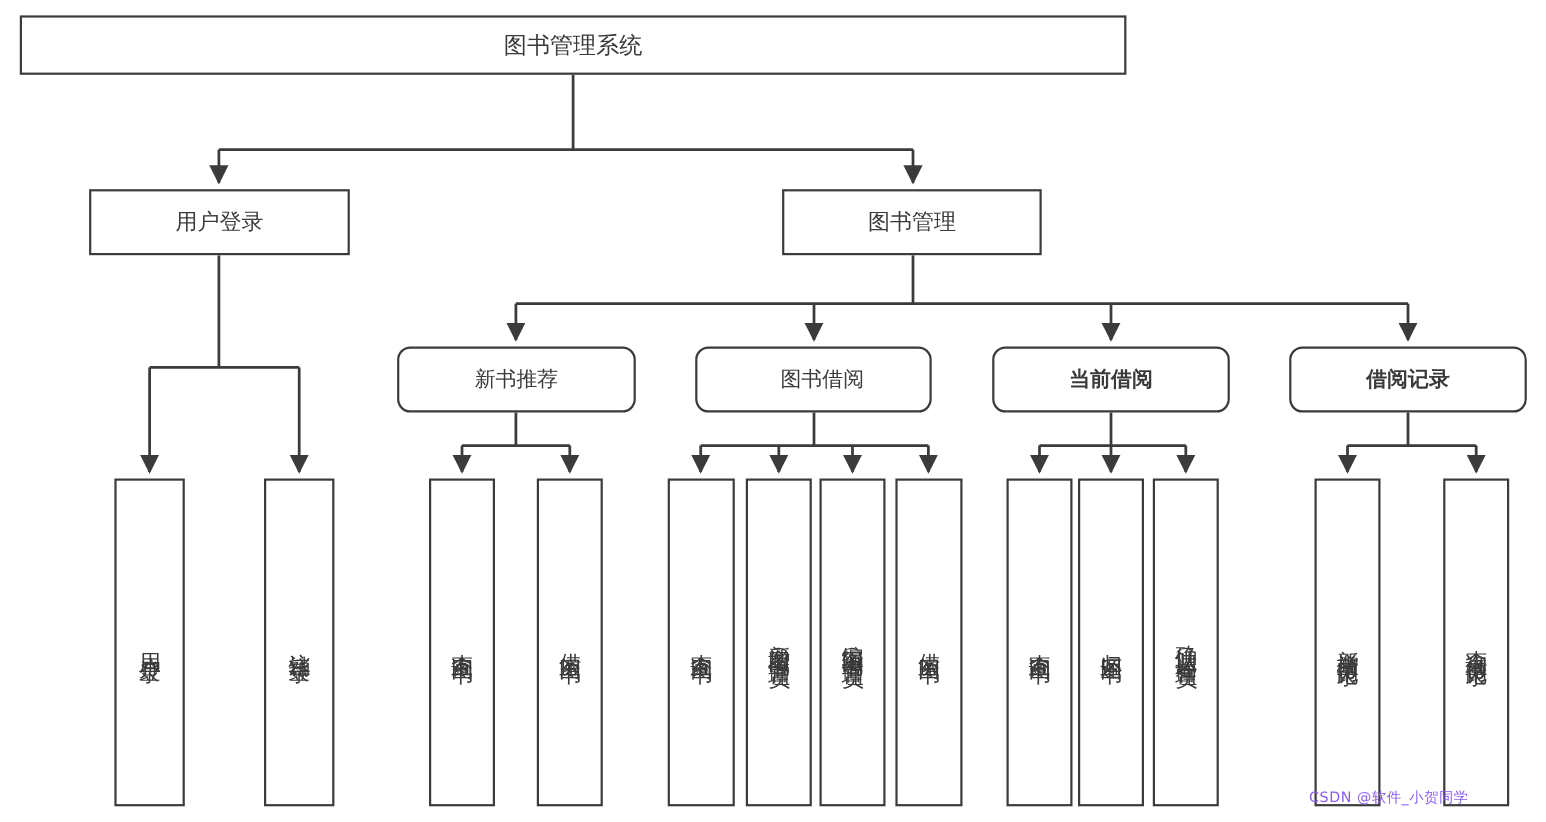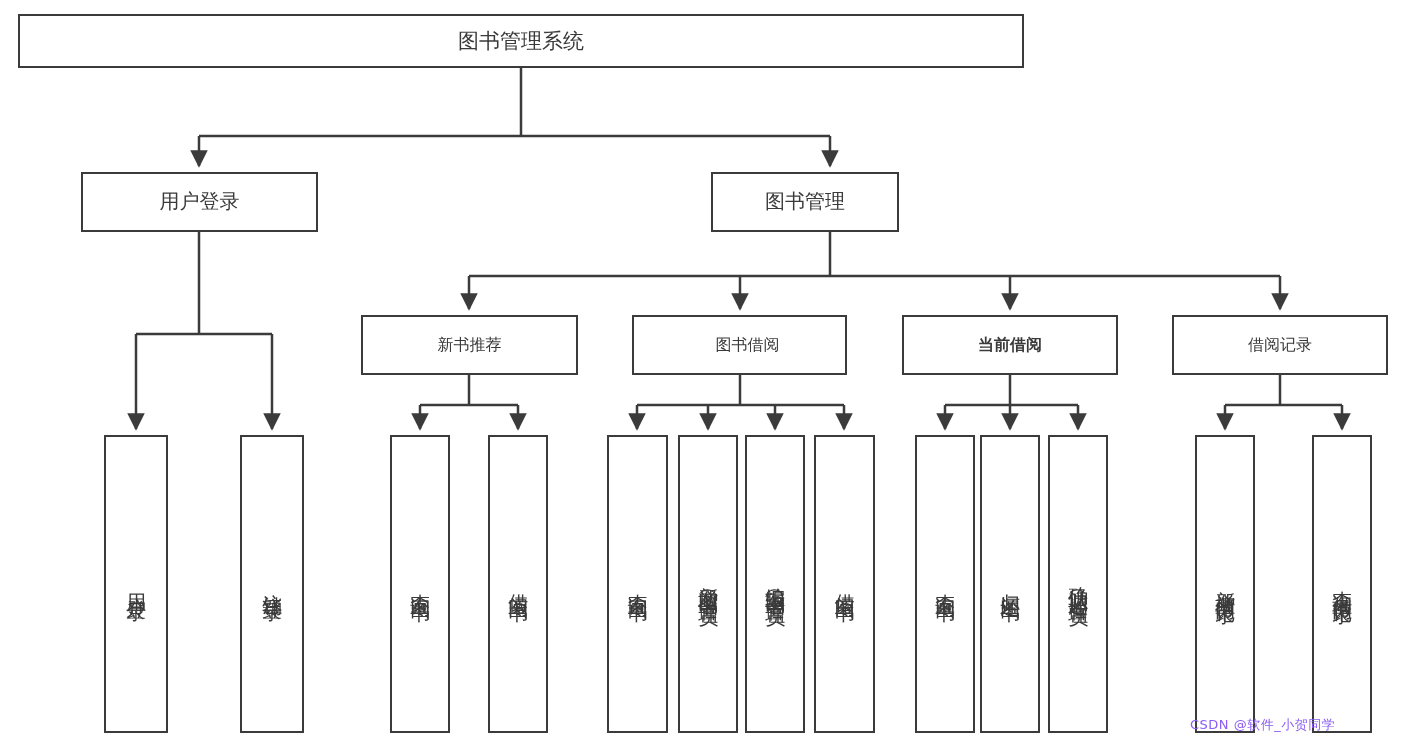--- a/index.html
+++ b/index.html
@@ -22,21 +22,21 @@
     background:#ffffff;
     display:flex;
     align-items:center;
     justify-content:center;
     text-align:right;
     color:#3a3a3a;
     line-height:1.18;
   }
   .node.root{ font-size:21px; }
   .node.lvl1{ font-size:20px; }
-  .node.lvl2{ font-size:16px; }
+  .node.lvl2{ font-size:19px;border-radius:12px; }
   .node.leaf{
     font-size:20px;
     writing-mode:vertical-rl;
     text-orientation:upright;
     letter-spacing:3px;
     padding:6px 0;
     white-space:normal;
   }
   .node.leaf .vtxt{
     writing-mode:vertical-rl;
@@ -115,33 +115,33 @@
   </svg>
 
   <div class="node root" id="root-node" style="left: 18px; top: 14px; width: 1006px; height: 54px;">
     <span>图书管理系统</span>
   </div>
 
   <div id="nodes-layer">
       <div class="node lvl1" style="left: 81px; top: 172px; width: 237px; height: 60px;">
         <span>用户登录</span>
       </div>
-      <div class="node lvl1" style="left: 711px; top: 172px; width: 188px; height: 60px;">
+      <div class="node lvl1" style="left: 711px; top: 172px; width: 236px; height: 60px;">
         <span>图书管理</span>
       </div>
       <div class="node lvl2" style="left: 361px; top: 315px; width: 217px; height: 60px;">
         <span>新书推荐</span>
       </div>
       <div class="node lvl2" style="left: 632px; top: 315px; width: 215px; height: 60px; padding-left: 16px;">
         <span>图书借阅</span>
       </div>
       <div class="node lvl2" style="left: 902px; top: 315px; width: 216px; height: 60px; font-weight: bold;">
         <span>当前借阅</span>
       </div>
-      <div class="node lvl2" style="left: 1172px; top: 315px; width: 216px; height: 60px;">
+      <div class="node lvl2" style="left: 1172px; top: 315px; width: 216px; height: 60px; font-weight: bold;">
         <span>借阅记录</span>
       </div>
       <div class="node leaf" style="left: 104px; top: 435px; width: 64px; height: 298px;">
         <span class="vtxt">用户登录</span>
       </div>
       <div class="node leaf" style="left: 240px; top: 435px; width: 64px; height: 298px;">
         <span class="vtxt">注销登录</span>
       </div>
       <div class="node leaf" style="left: 390px; top: 435px; width: 60px; height: 298px;">
         <span class="vtxt">查询图书</span>

